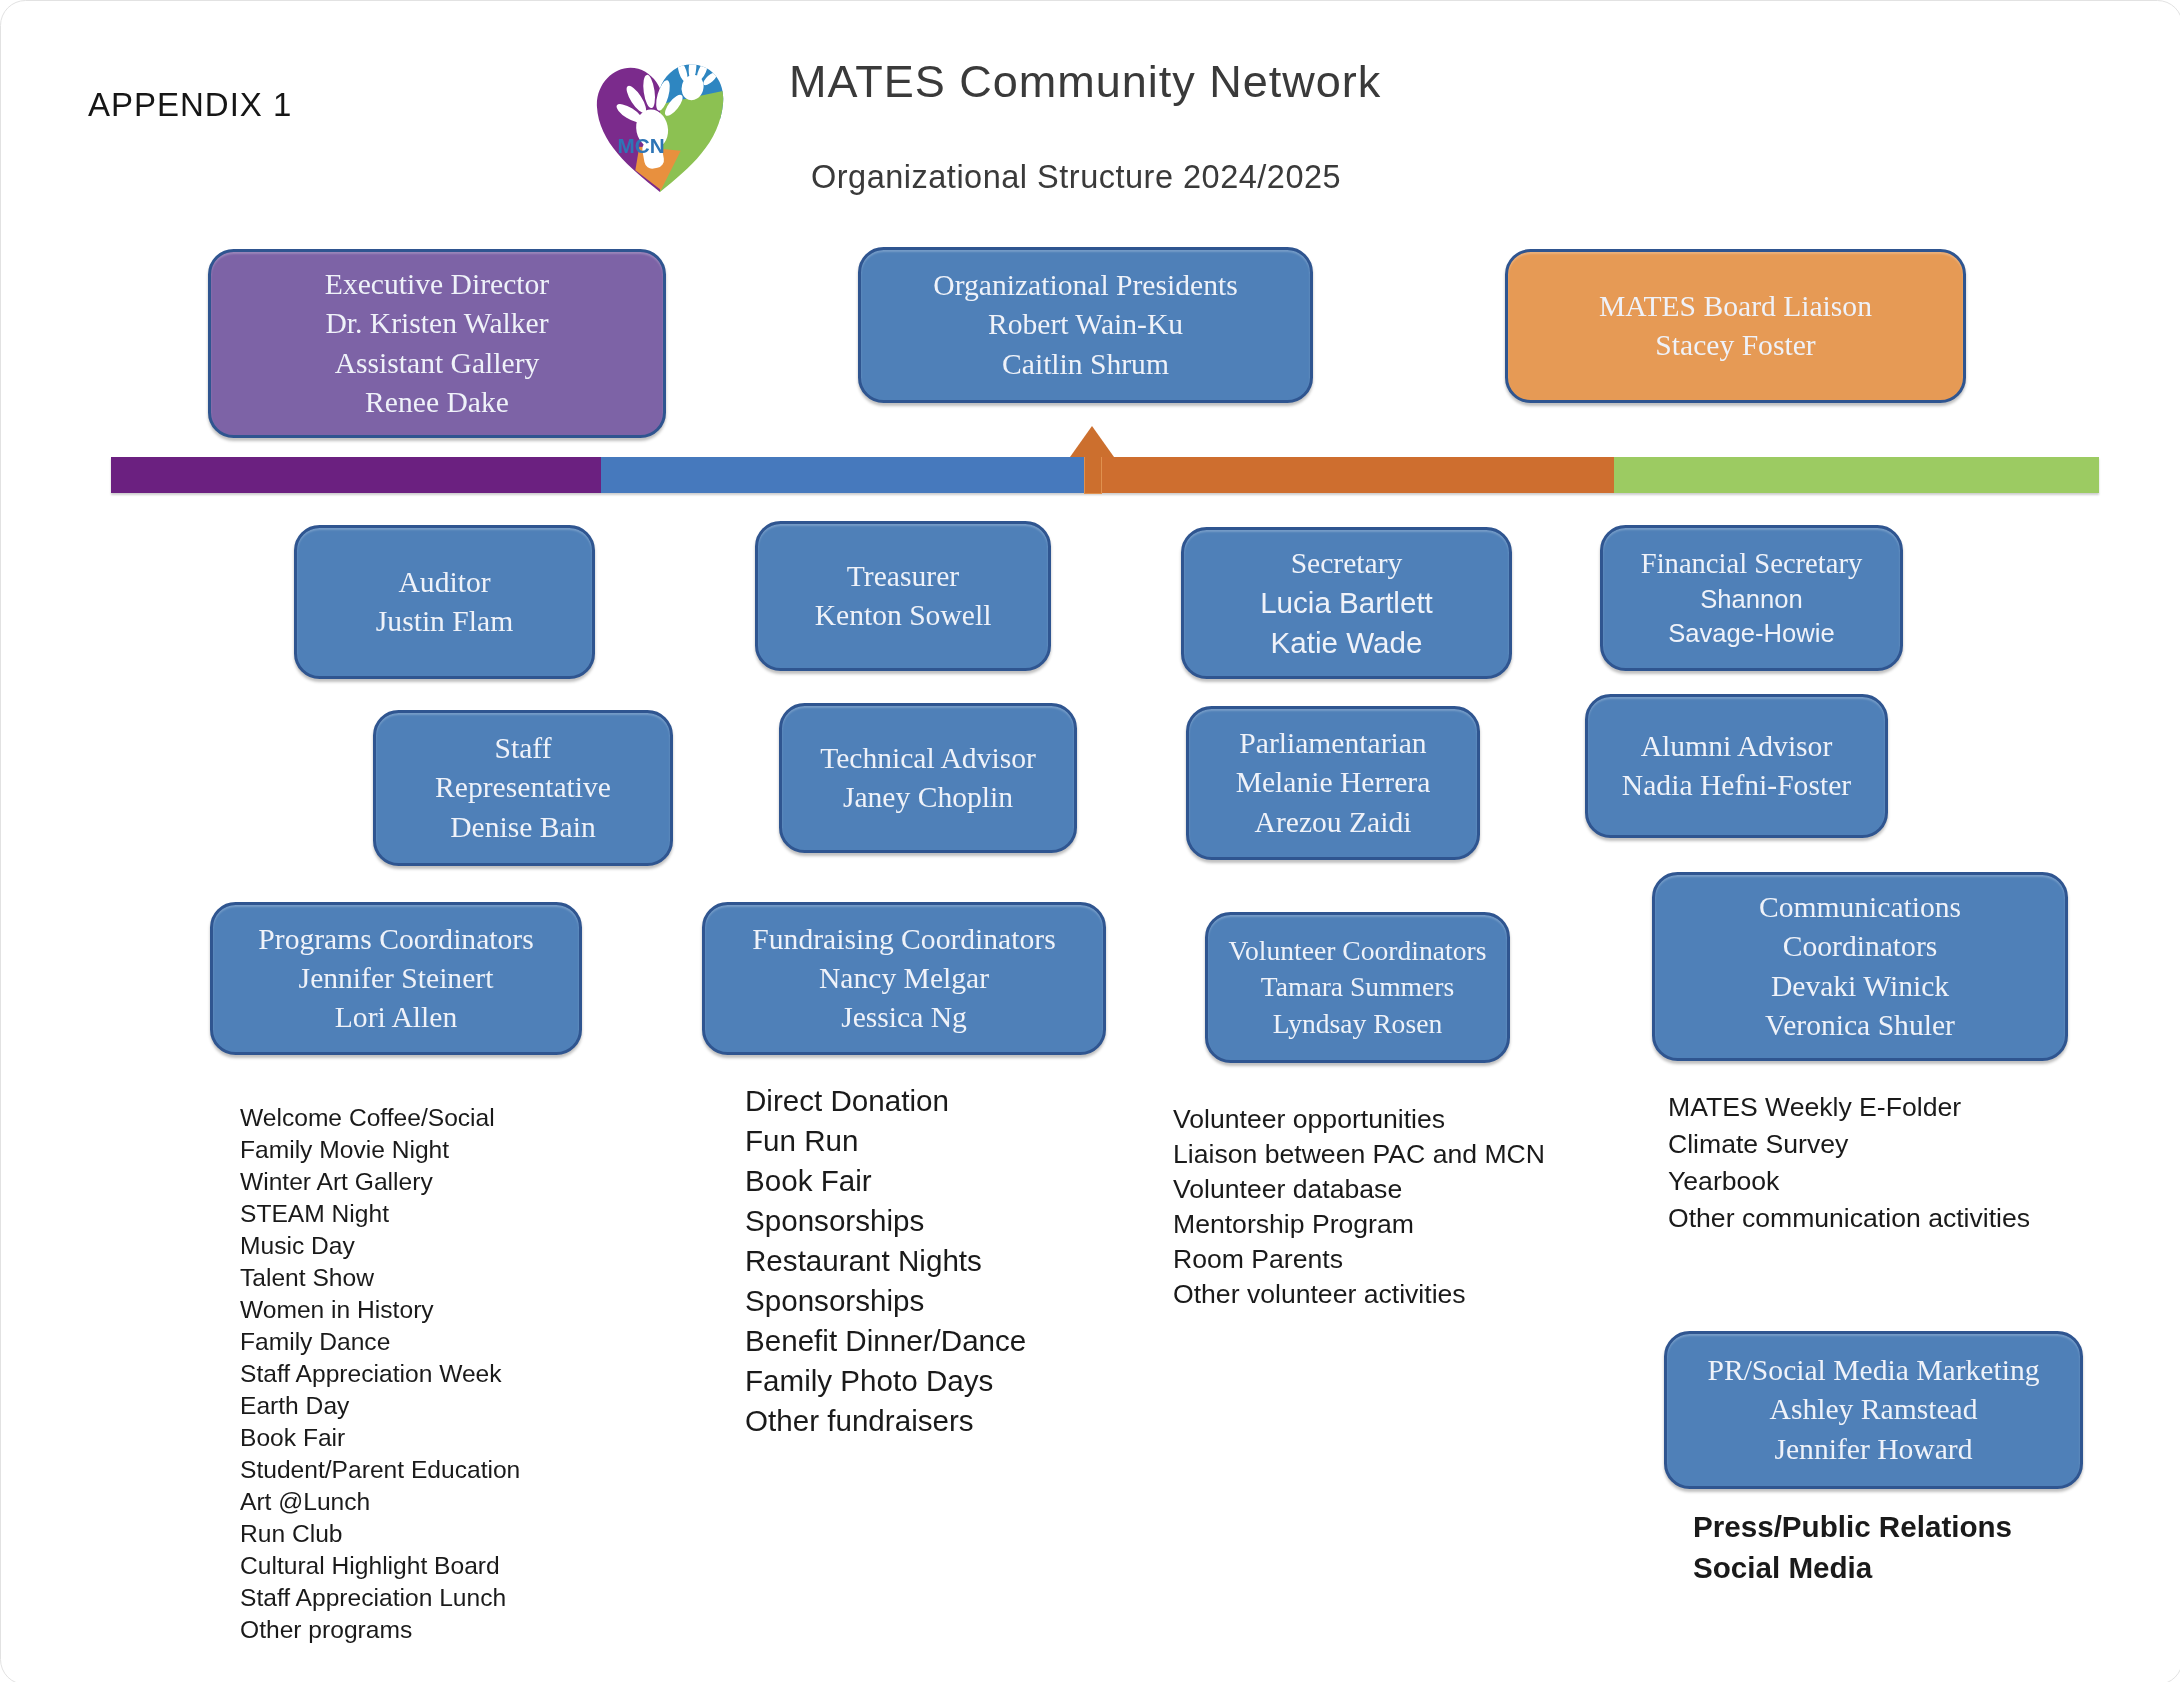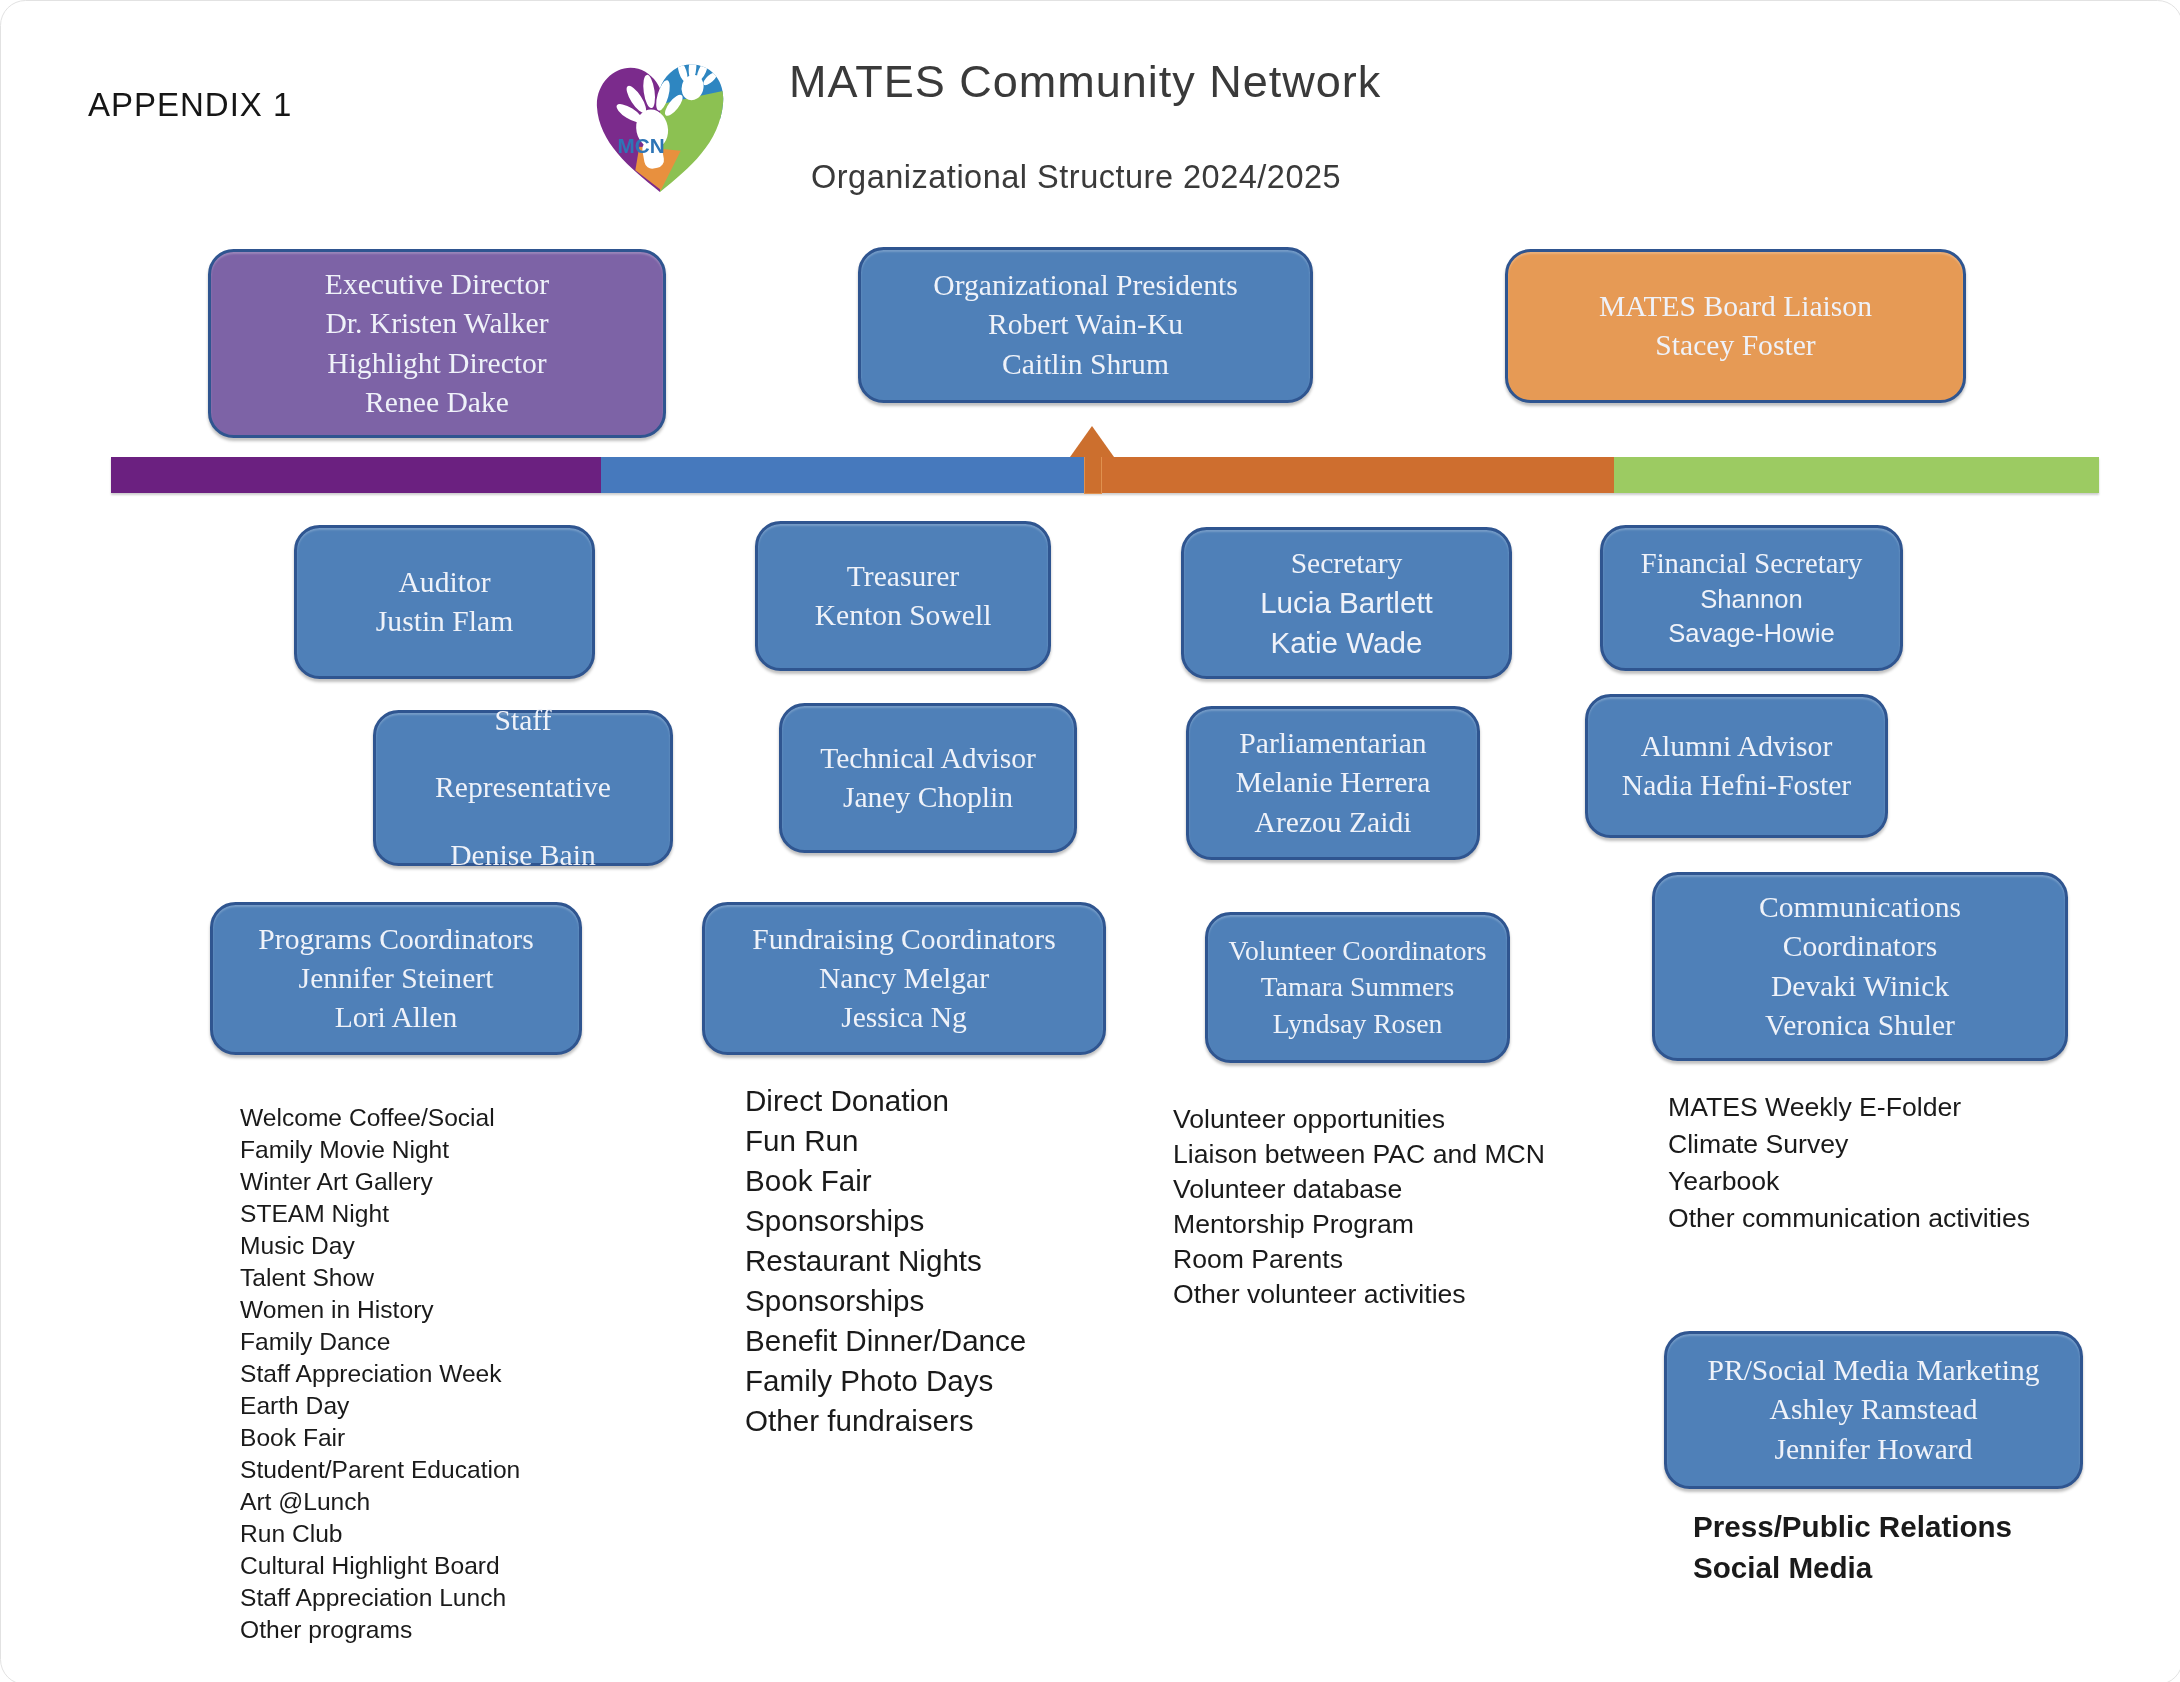--- a/index.html
+++ b/index.html
@@ -87,21 +87,21 @@
     </g>
     <text x="28" y="104" font-family="Liberation Sans, DejaVu Sans, sans-serif" font-size="21" font-weight="bold" fill="#2E75B6">MCN</text>
   </svg>
 
   <div class="abs title" style="left:788px;top:55px;">MATES Community Network</div>
   <div class="abs subtitle" style="left:810px;top:158px;">Organizational Structure 2024/2025</div>
 
   <div class="box purple" style="left:207px;top:248px;width:458px;height:189px;">
     <div class="bl">Executive Director</div>
     <div class="bl">Dr. Kristen Walker</div>
-    <div class="bl">Highlight Director</div>
+    <div class="bl">Assistant Gallery</div>
     <div class="bl">Renee Dake</div>
   </div>
 
   <div class="box blue" style="left:857px;top:246px;width:455px;height:156px;">
     <div class="bl">Organizational Presidents</div>
     <div class="bl">Robert Wain-Ku</div>
     <div class="bl">Caitlin Shrum</div>
   </div>
 
   <div class="box orange" style="left:1504px;top:248px;width:461px;height:154px;">
@@ -133,21 +133,21 @@
     <div class="bl sans">Lucia Bartlett</div>
     <div class="bl sans">Katie Wade</div>
   </div>
 
   <div class="box blue" style="left:1599px;top:524px;width:303px;height:146px;font-size:28.6px;">
     <div class="bl">Financial Secretary</div>
     <div class="bl sans small">Shannon</div>
     <div class="bl sans small">Savage-Howie</div>
   </div>
 
-  <div class="box blue" style="left:372px;top:709px;width:300px;height:156px;gap:28px;">
+  <div class="box blue" style="left:372px;top:709px;width:300px;height:156px;">
     <div class="bl">Staff</div>
     <div class="bl">Representative</div>
     <div class="bl">Denise Bain</div>
   </div>
 
   <div class="box blue" style="left:778px;top:702px;width:298px;height:150px;">
     <div class="bl">Technical Advisor</div>
     <div class="bl">Janey Choplin</div>
   </div>
 

